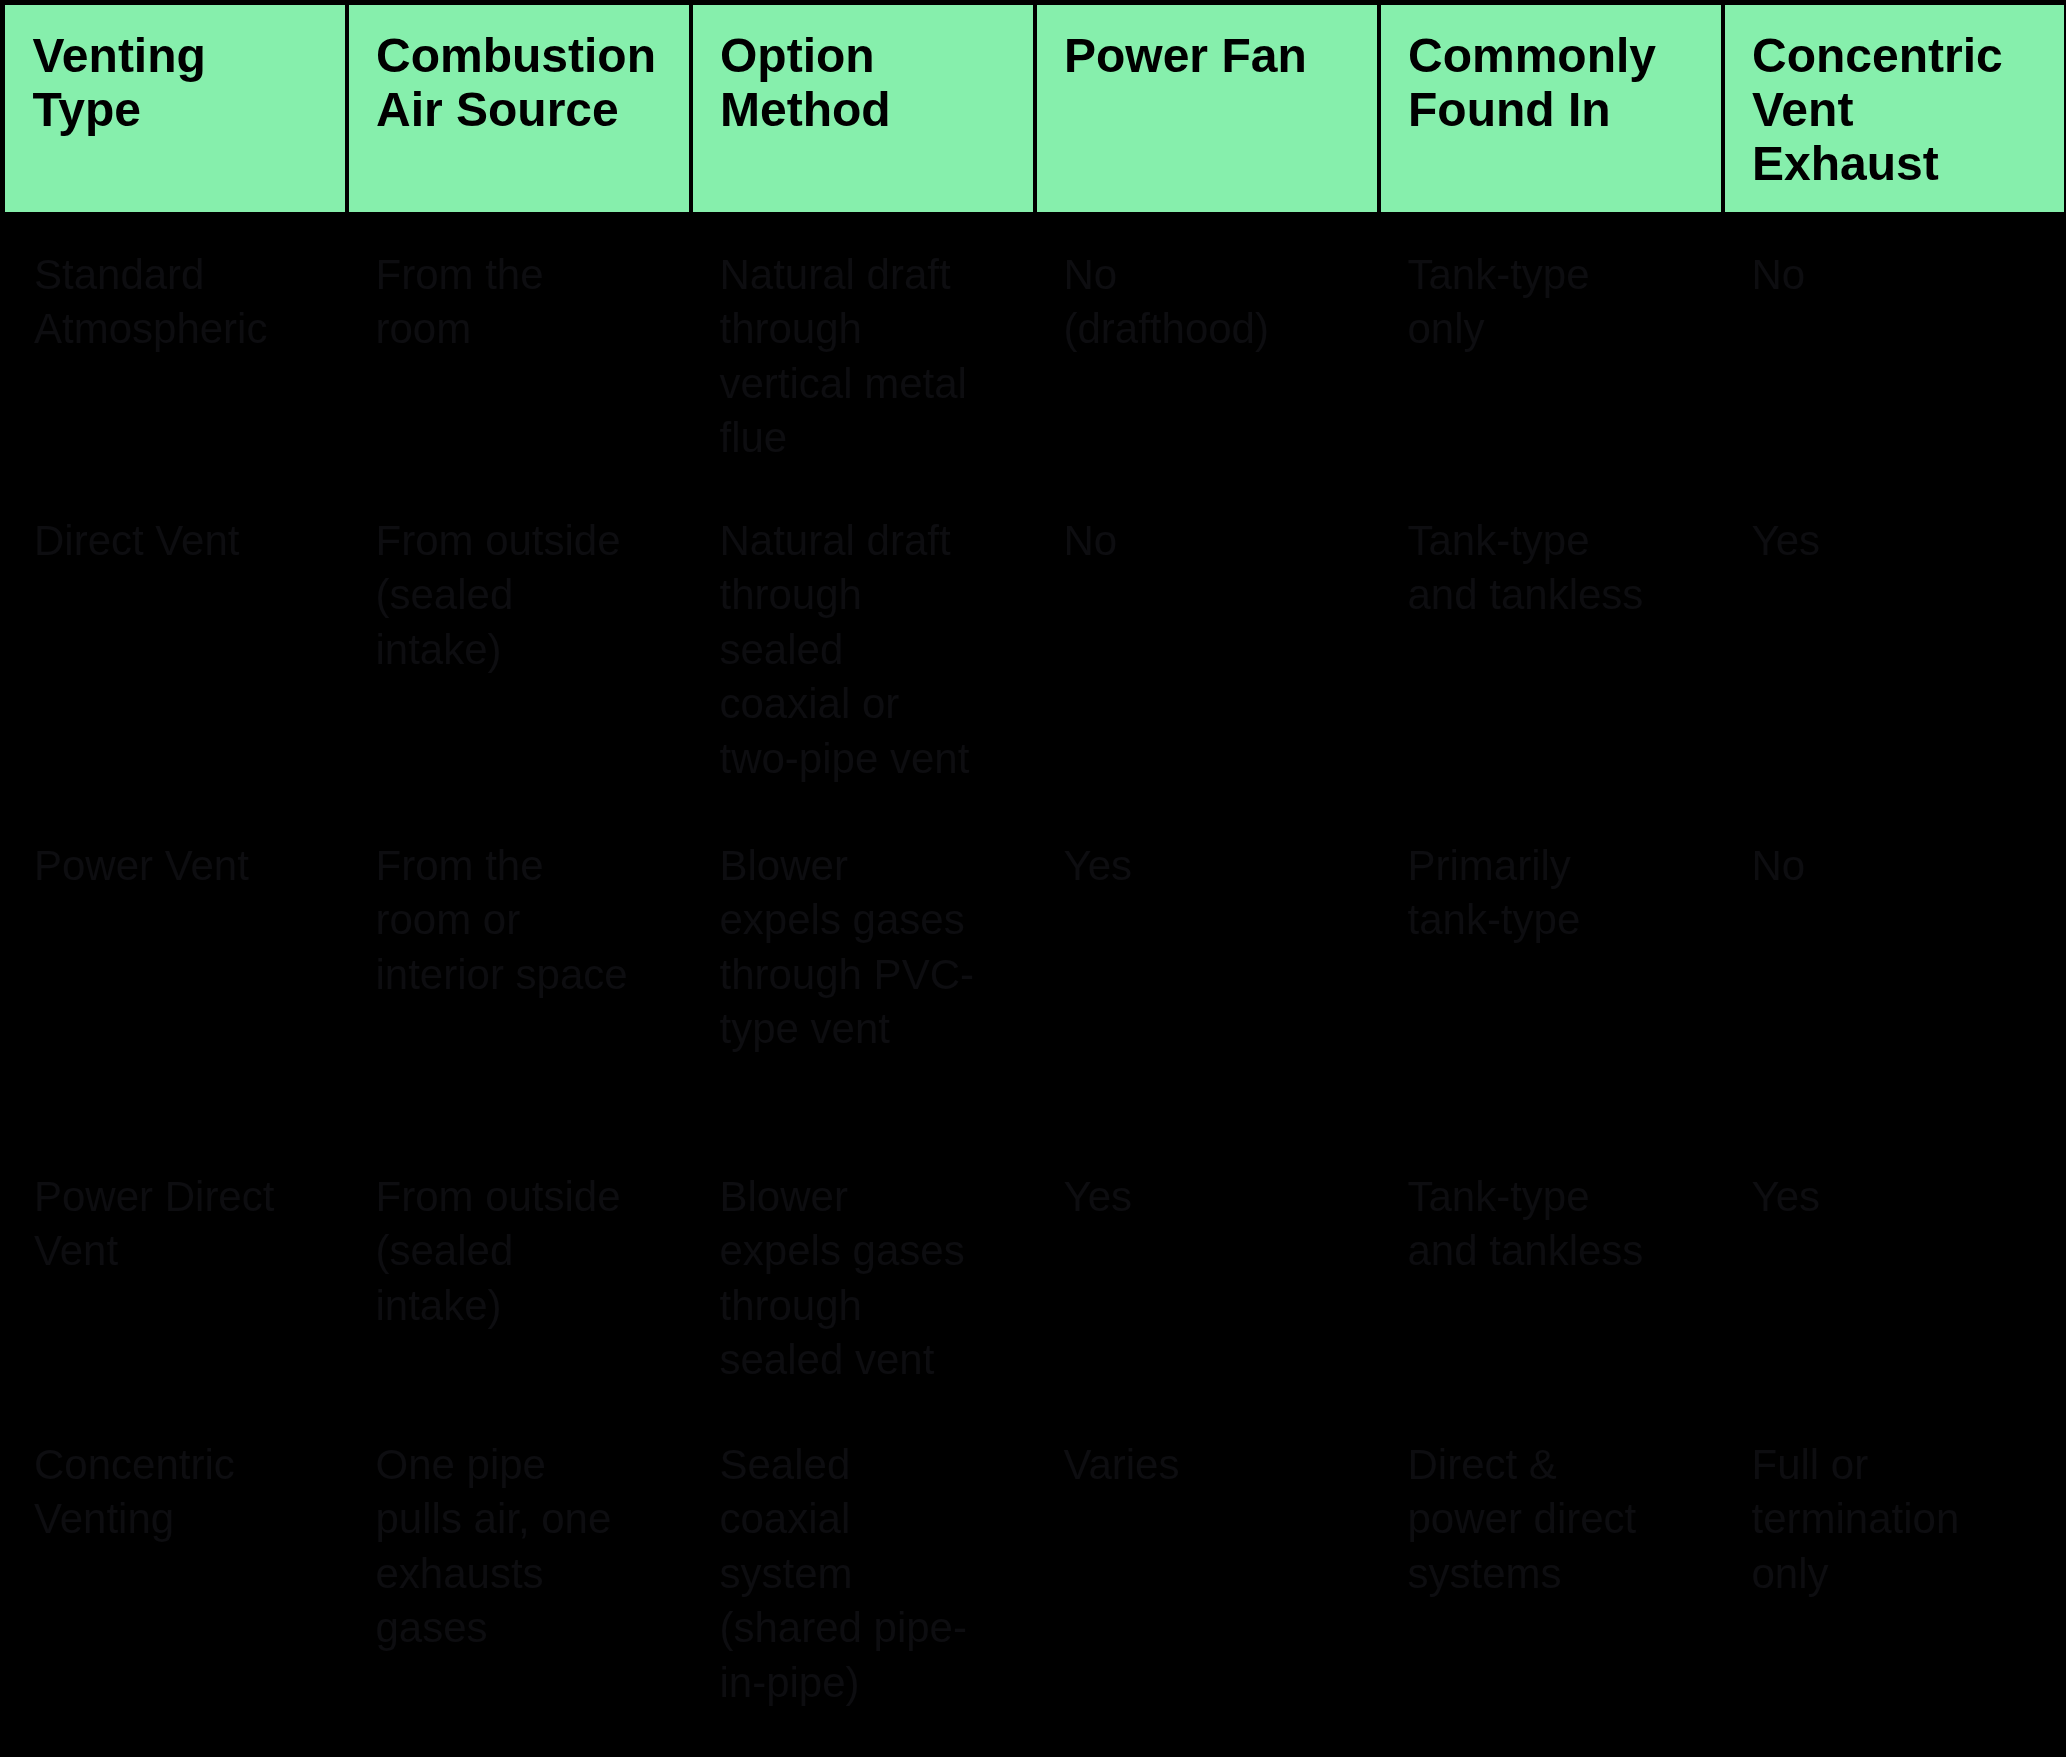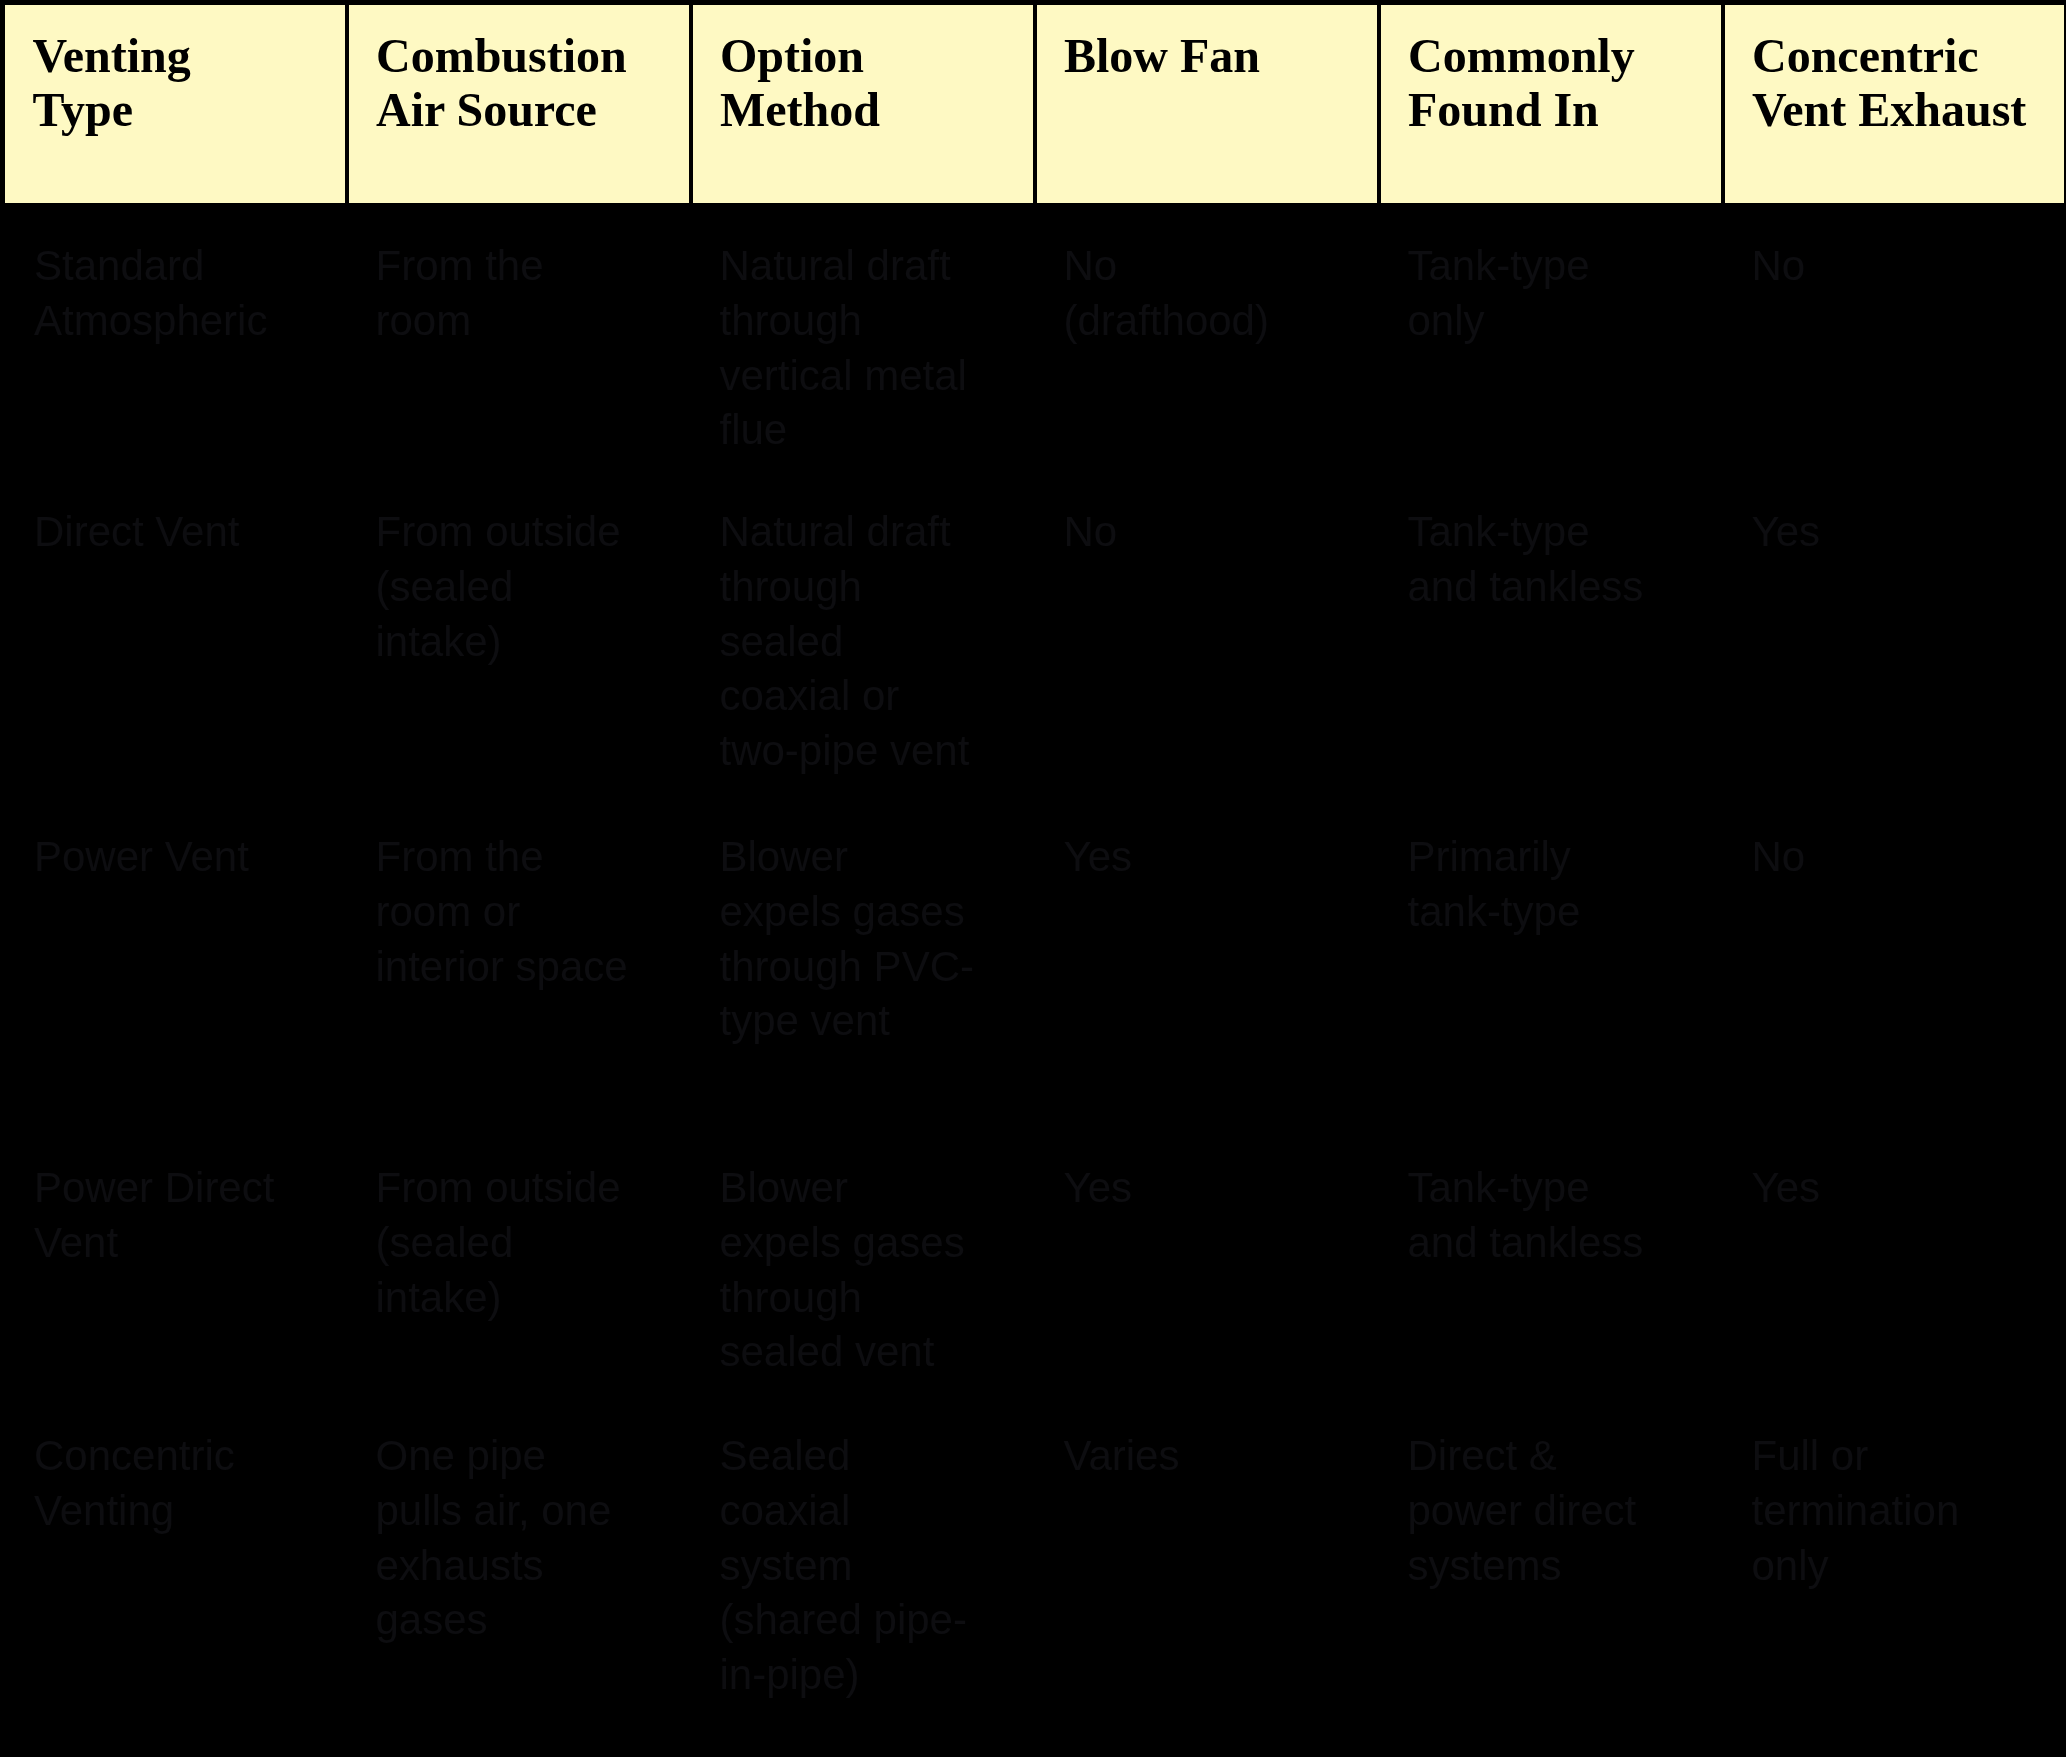--- a/index.html
+++ b/index.html
@@ -12,33 +12,32 @@
   }
   table.vent-table {
     width: 2066px;
     height: 1757px;
     border-collapse: collapse;
     table-layout: fixed;
     background: #000000;
     border: 5.3px solid #000000;
   }
   th.hdr {
-    background: #fef9c3;
+    background: #86efac;
     color: #000000;
     font-size: 48px;
     font-weight: bold;
     line-height: 1.12;
     text-align: left;
     vertical-align: top;
     padding: 24.4px 15px 21px 27.5px;
     border-right: 4.8px solid #000000;
     border-bottom: 6.4px solid #000000;
     white-space: pre-line;
     height: 153px;
-    font-family: Liberation Serif, serif;
   }
   th.hdr:last-child { border-right: none; }
   td.cell {
     background: #000000;
     color: #0d0d10; 
     font-size: 42px;
     font-weight: normal;
     line-height: 1.3;
     text-align: left;
     vertical-align: top;
@@ -65,21 +64,21 @@
       <col style="width:344px">
   </colgroup>
   <thead>
     <tr>
       <th class="hdr">Venting
 Type</th>
       <th class="hdr">Combustion
 Air Source</th>
       <th class="hdr">Option
 Method</th>
-      <th class="hdr">Blow Fan</th>
+      <th class="hdr">Power Fan</th>
       <th class="hdr">Commonly
 Found In</th>
       <th class="hdr">Concentric
 Vent Exhaust</th>
     </tr>
   </thead>
   <tbody>
     <tr class="r1">
       <td class="cell">Standard
 Atmospheric</td>

